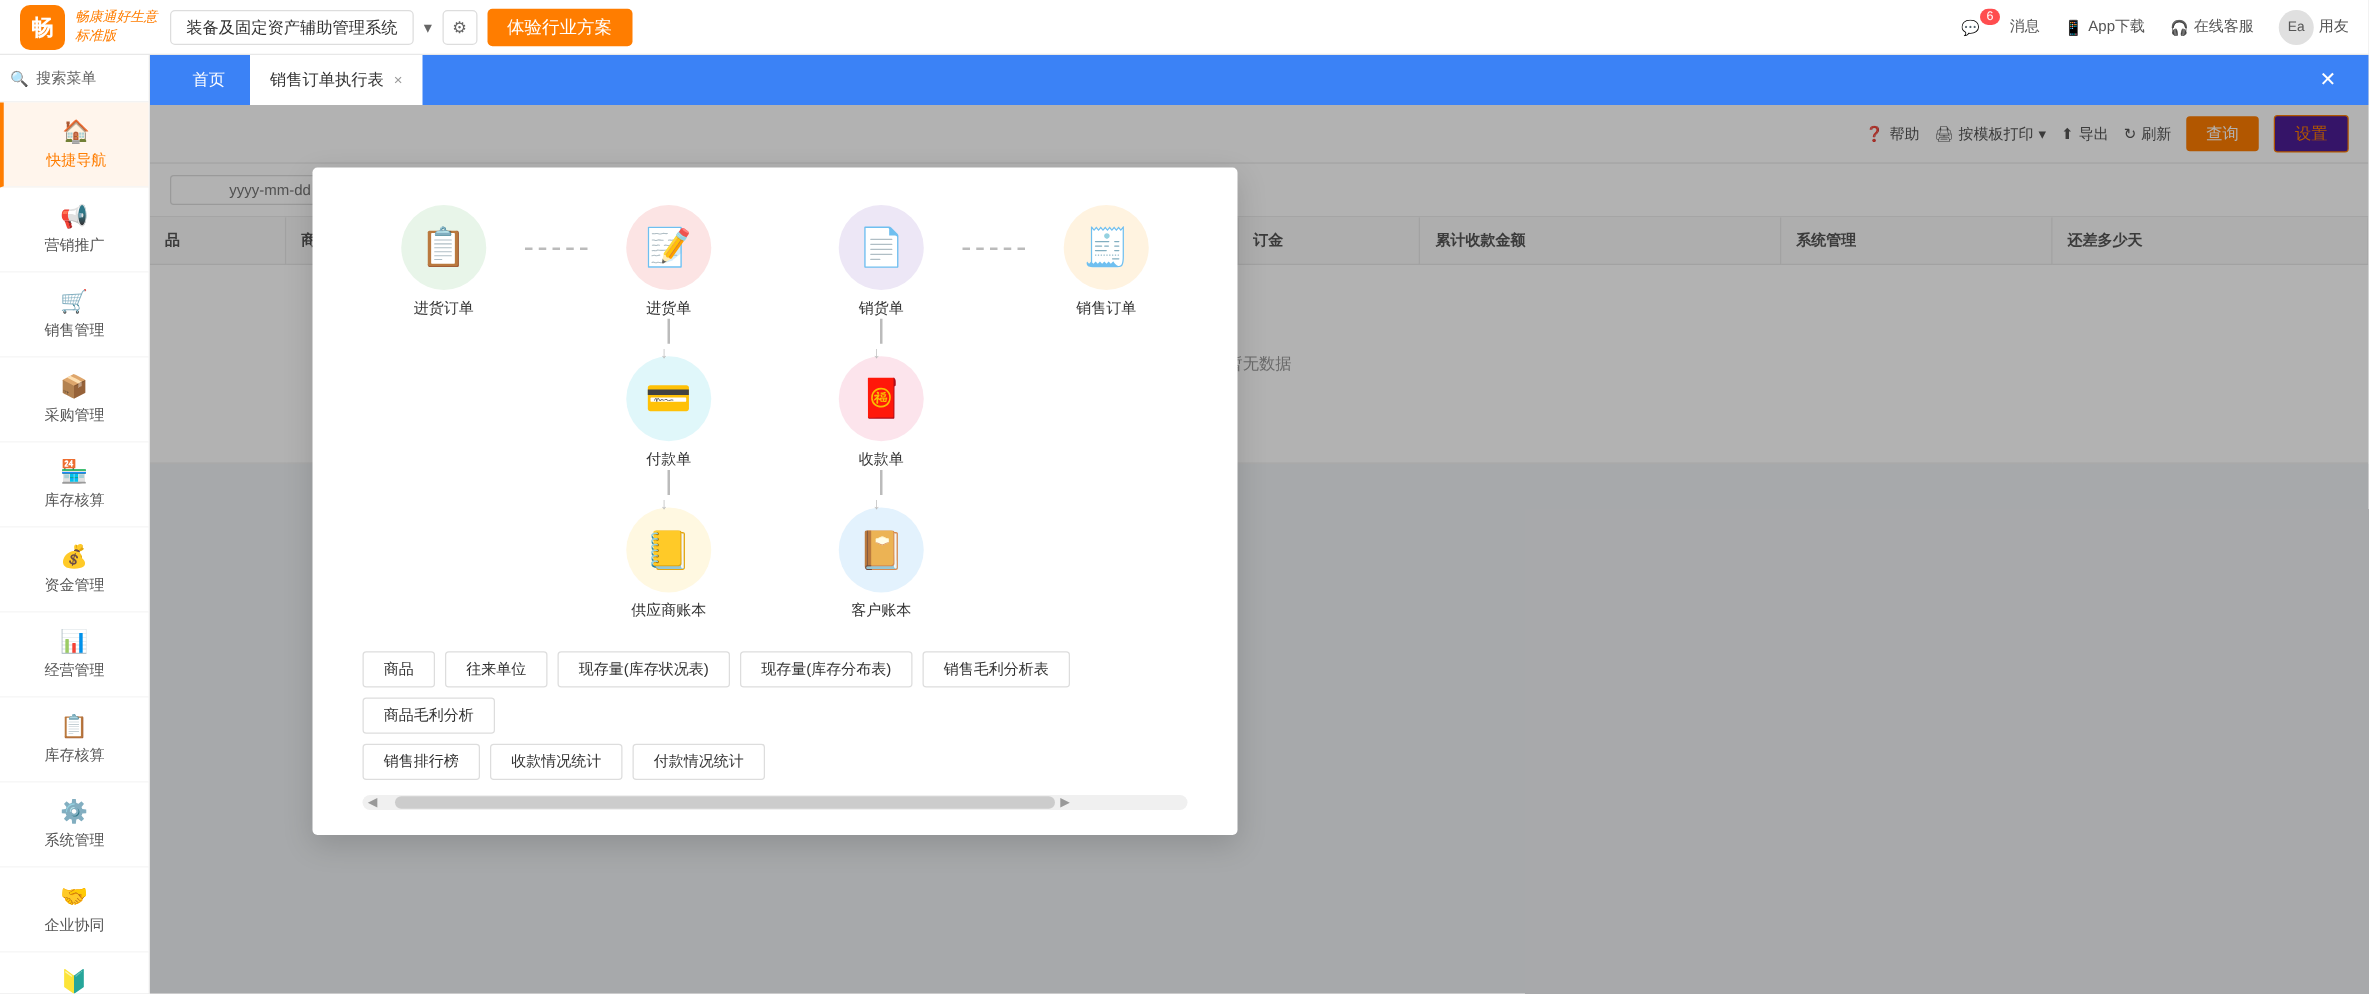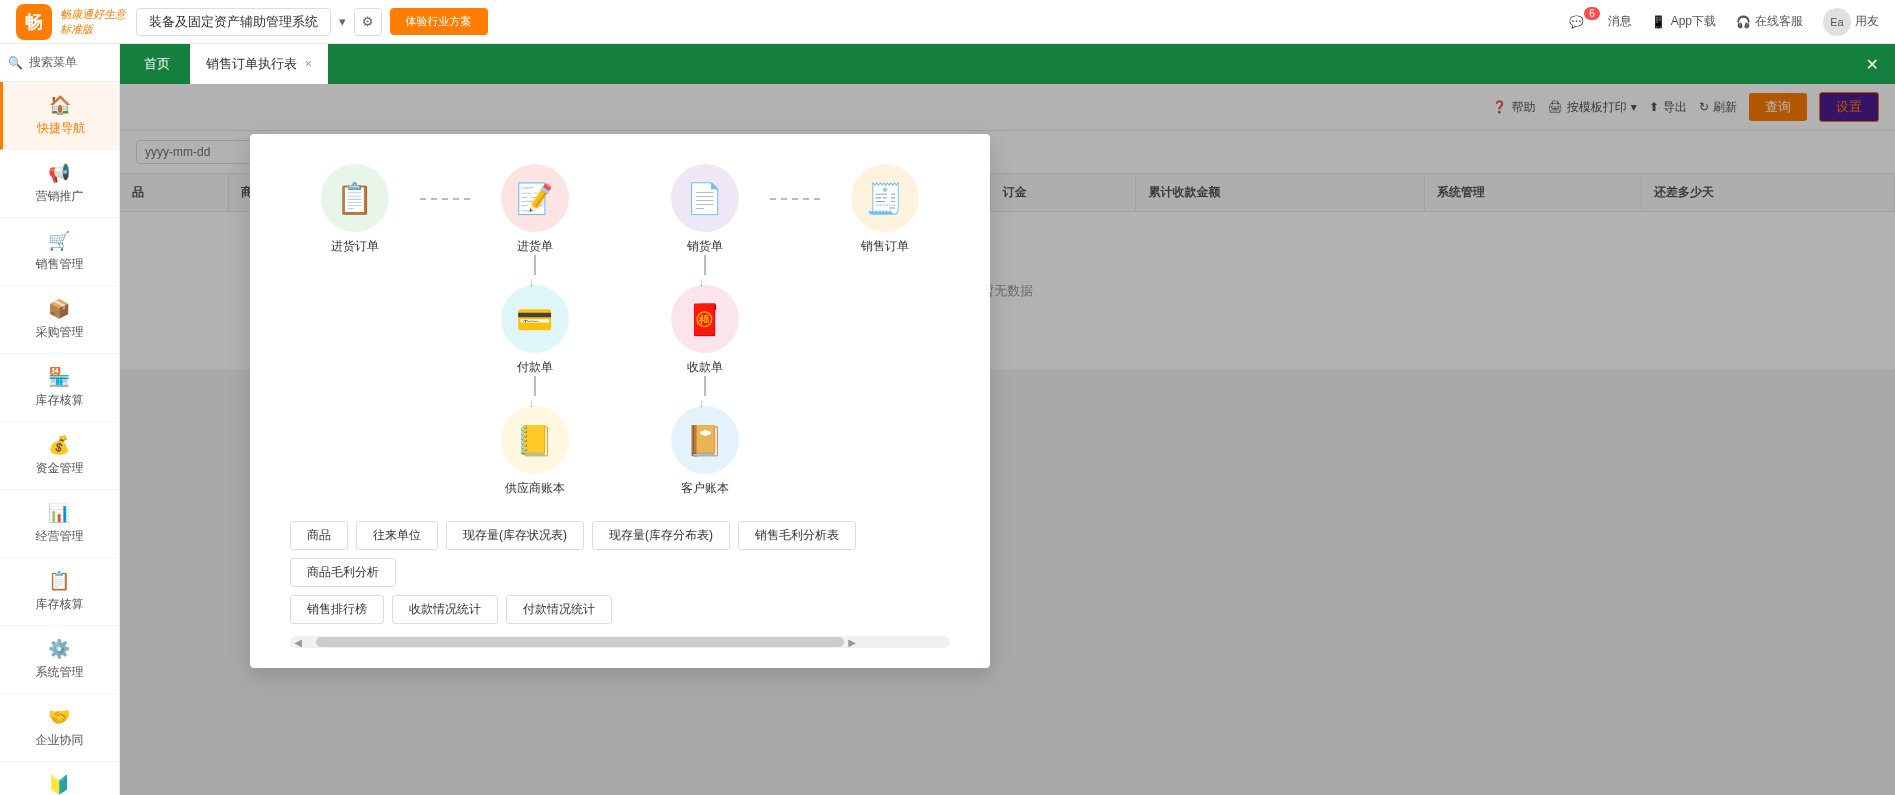--- a/index.html
+++ b/index.html
@@ -69,21 +69,21 @@
       cursor: pointer;
       color: #666;
     }
     .experience-btn {
       background: #ff7d00;
       color: white;
       border: none;
       padding: 6px 16px;
       border-radius: 4px;
       cursor: pointer;
-      font-size: 11px;
+      font-size: 14px;
     }
     .header-right {
       display: flex;
       align-items: center;
       gap: 20px;
       margin-left: auto;
     }
     .header-right-item {
       display: flex;
       align-items: center;
@@ -152,25 +152,25 @@
     
     .content-area {
       flex: 1;
       display: flex;
       flex-direction: column;
       overflow: hidden;
     }
 
     
     .tab-bar {
-      background: #15803d;
+      background: #3b82f6;
       display: flex;
       align-items: center;
       height: 40px;
-      padding: 4px;
+      padding: 14px;
     }
     .tab-home {
       padding: 0 20px;
       height: 40px;
       display: flex;
       align-items: center;
       color: white;
       cursor: pointer;
       font-size: 13px;
     }
@@ -257,20 +257,21 @@
       gap: 12px;
       border-bottom: 1px solid #e8e8e8;
     }
     .filter-input {
       border: 1px solid #ddd;
       border-radius: 3px;
       padding: 4px 8px;
       font-size: 12px;
       width: 160px;
       color: #bbb;
+      text-align: center;
     }
     .filter-select {
       border: 1px solid #ddd;
       border-radius: 3px;
       padding: 4px 8px;
       font-size: 12px;
       width: 200px;
       color: #333;
     }
     .more-conditions {

